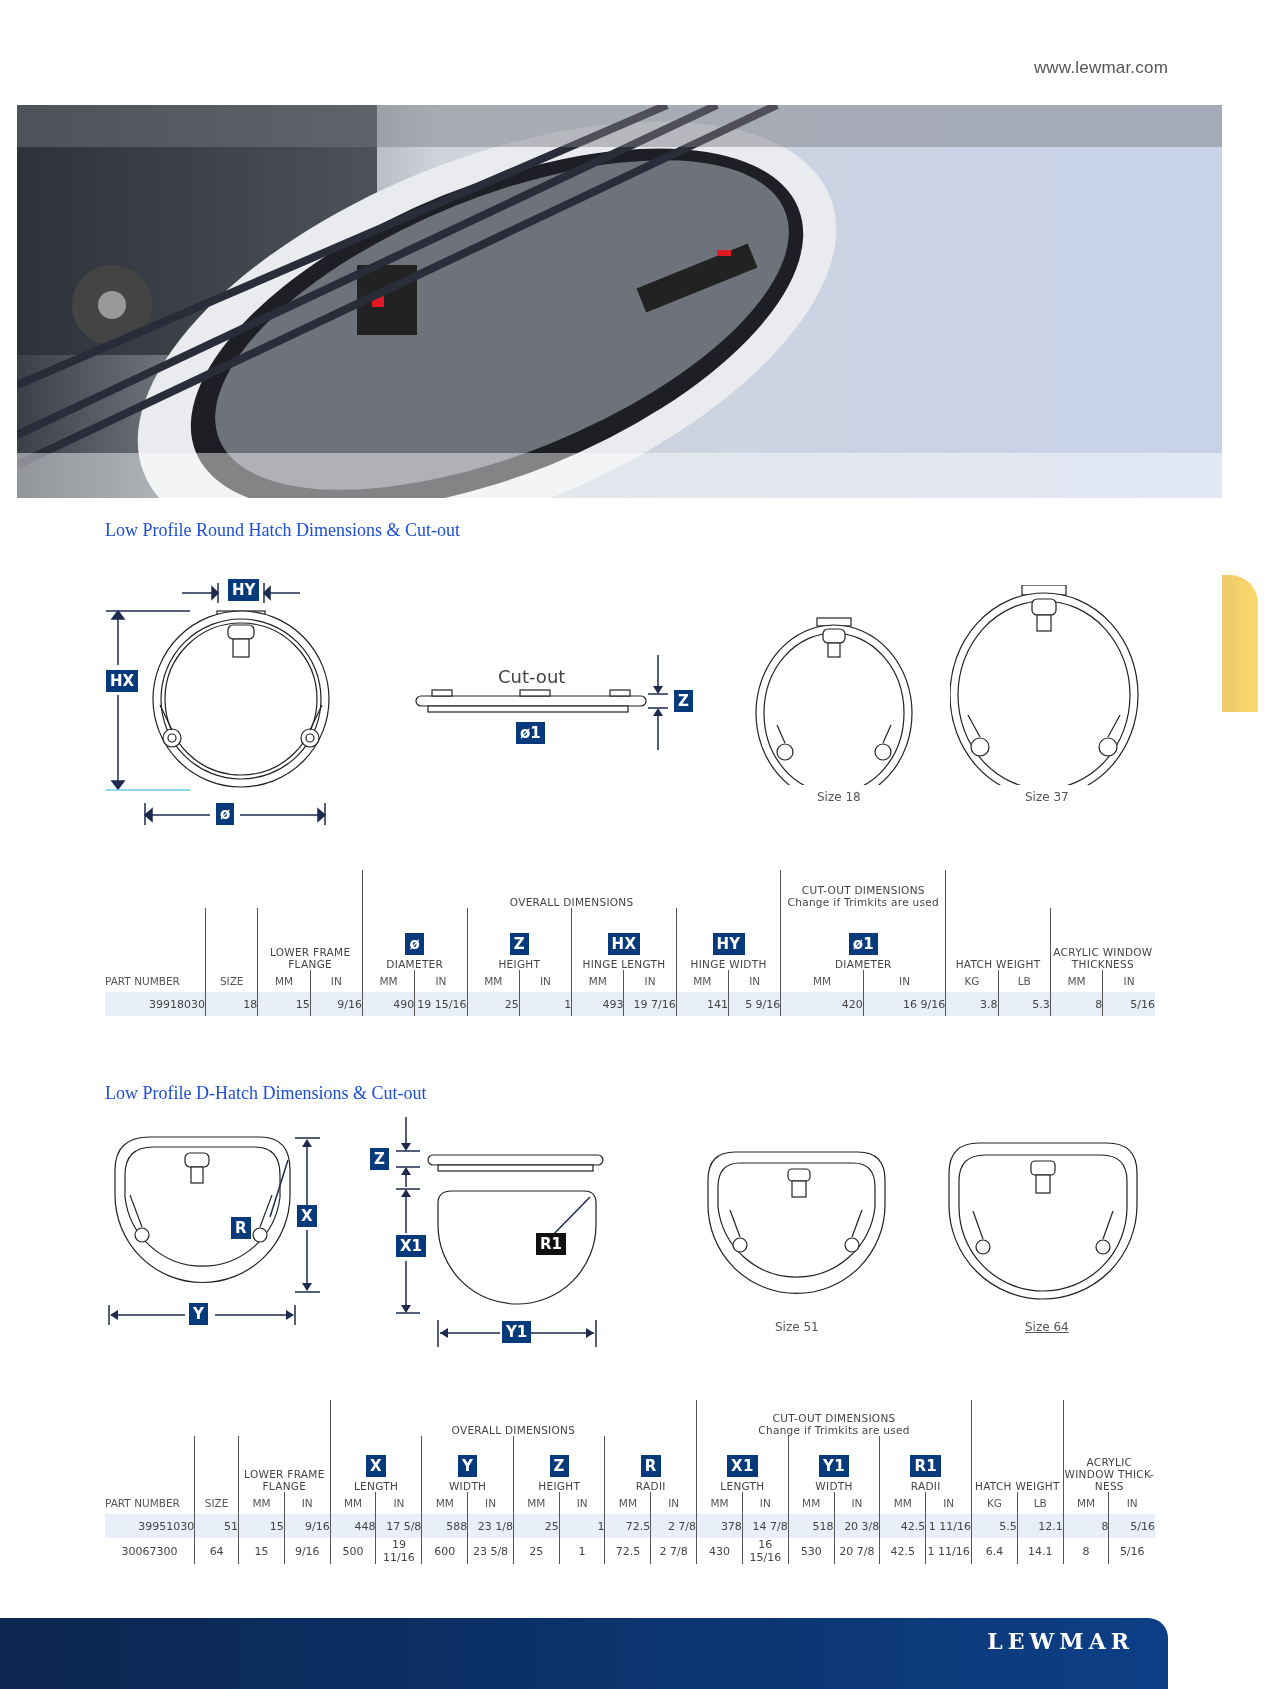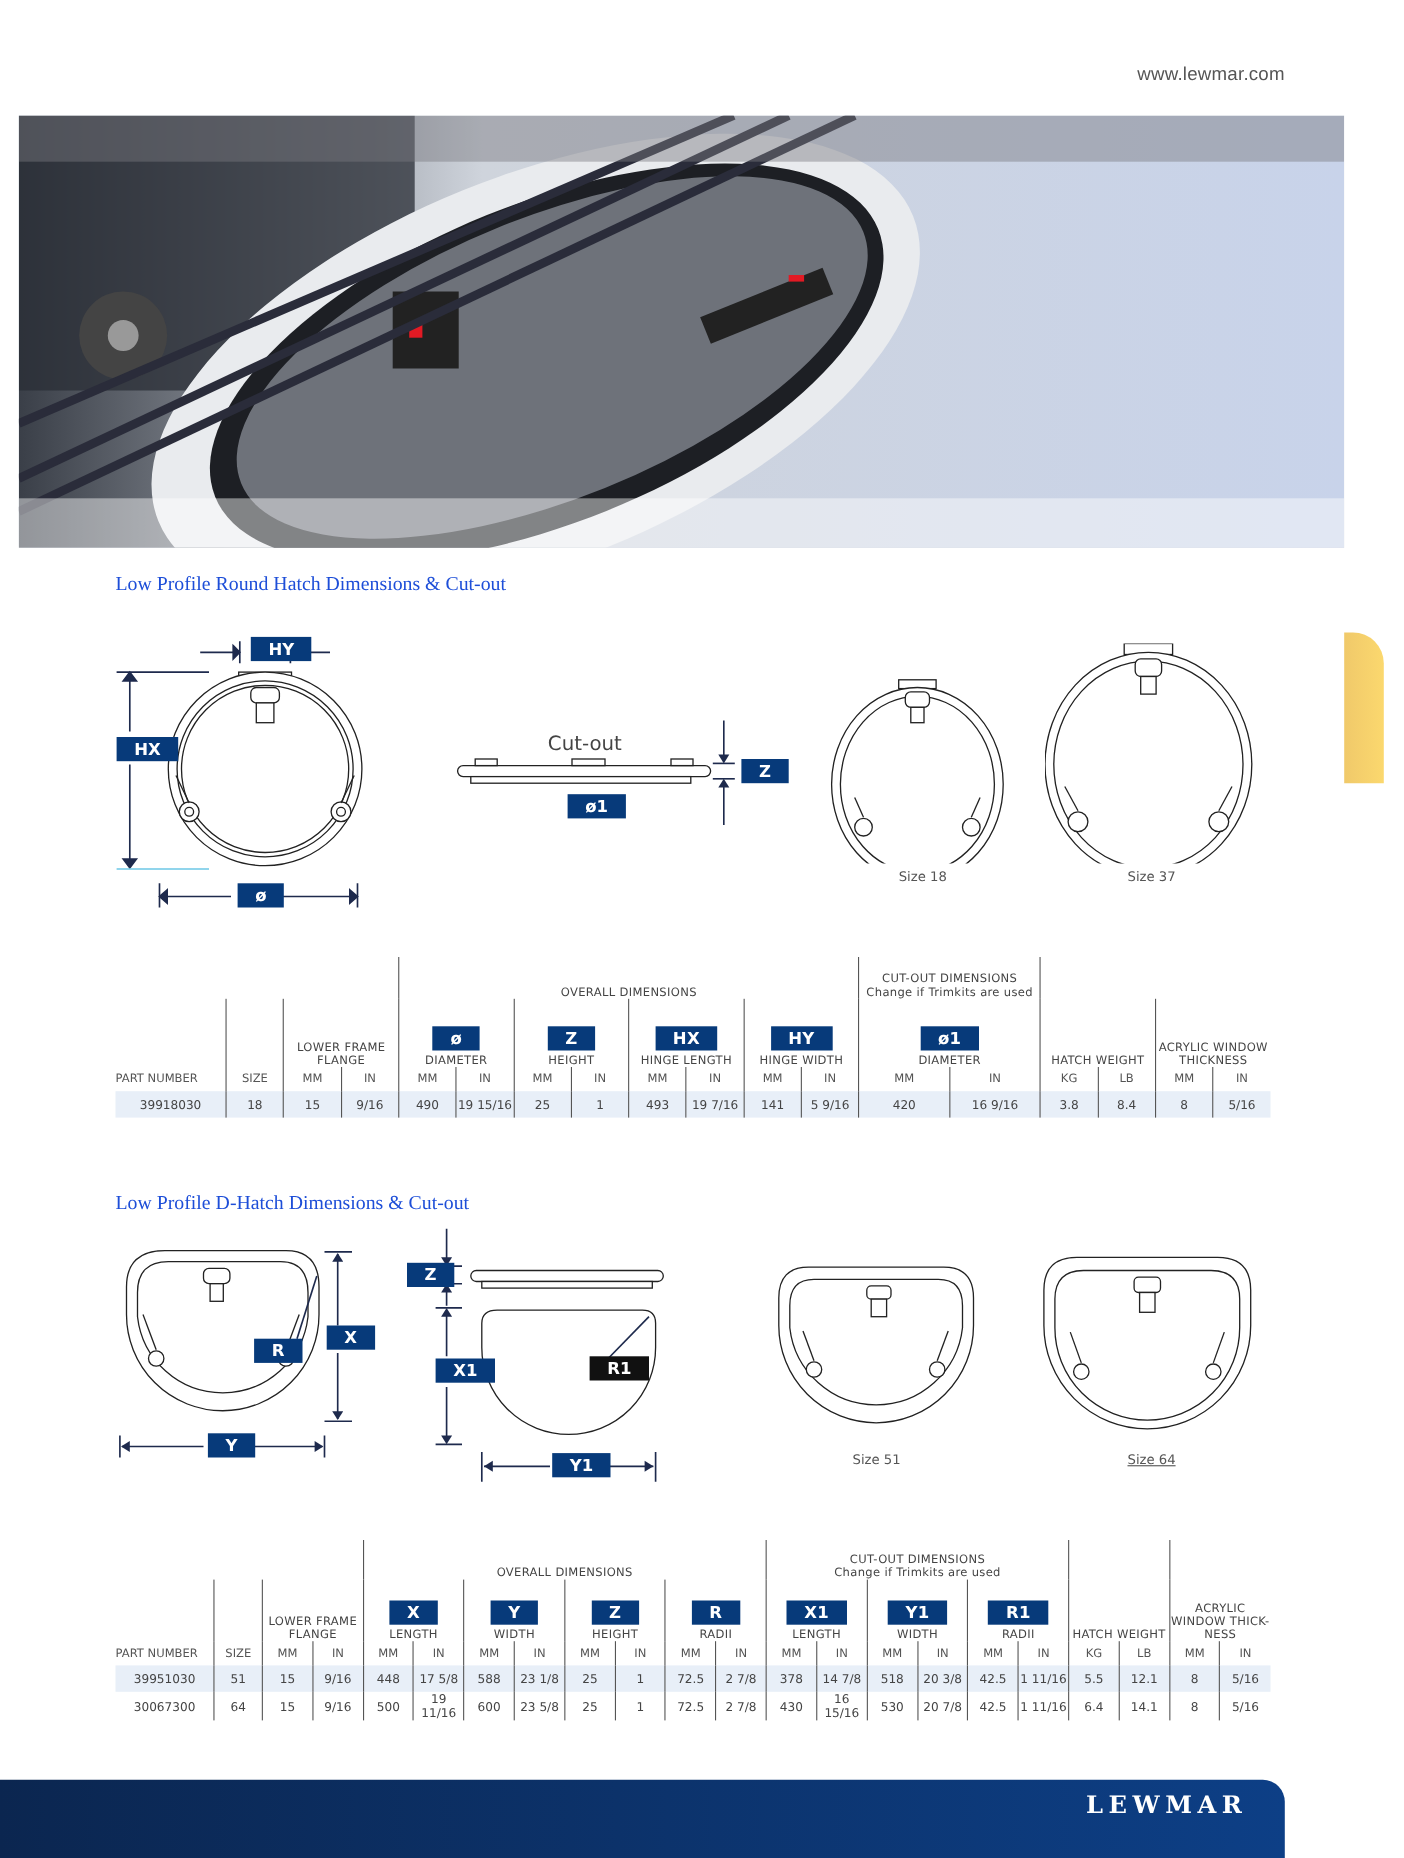--- a/index.html
+++ b/index.html
@@ -7,23 +7,23 @@
   .url{position:absolute;top:58px;right:108px;font-family:"Liberation Sans",sans-serif;font-size:17px;color:#555;letter-spacing:0.2px;}
   .banner{position:absolute;left:17px;top:105px;width:1205px;height:393px;overflow:hidden;background:#dfe3ea;}
   .banner svg{display:block;}
   .ytab{position:absolute;left:1222px;top:575px;width:36px;height:137px;background:linear-gradient(90deg,#f0c96a,#fbd86e);border-top-right-radius:28px;}
   .title{position:absolute;left:105px;font-family:Liberation Serif, serif;font-size:18px;color:#1d4ed8;}
   .diag{position:absolute;}
   .cap{position:absolute;font-size:12px;color:#555;}
   .tbl{position:absolute;border-collapse:collapse;font-family:"DejaVu Sans",sans-serif;color:#444;}
   .tbl td{padding:0;text-align:center;vertical-align:bottom;font-size:10.5px;}
   .grp{font-size:10.5px;letter-spacing:0.3px;}
-  .badge{display:inline-block;background:#073a7a;color:#fff;font-weight:bold;font-size:15px;padding:2px 16px;line-height:18px;margin-bottom:3px;}
+  .badge{display:inline-block;background:#073a7a;color:#fff;font-weight:bold;font-size:15px;padding:2px 4px;line-height:18px;margin-bottom:3px;}
   .unit{font-size:9px;color:#555;height:22px;vertical-align:middle!important;}
-  .row1 td{background:#e8eff8;}
+  .row1 td{background:#e8eff8;text-align:right;}
   .vl{border-left:1px solid #555;}
   .data td{height:24px;vertical-align:middle;font-size:11px;}
   .footer{position:absolute;left:0;top:1618px;width:1168px;height:71px;background:linear-gradient(90deg,#0b2650,#0d3f86);border-top-right-radius:20px;text-decoration:underline;}
   .logo{position:absolute;right:34px;top:10px;color:#fff;font-family:"DejaVu Serif",serif;font-weight:bold;font-size:22px;letter-spacing:5px;}
 </style>
 </head>
 <body>
 
 <div class="url">www.lewmar.com</div>
 
@@ -227,21 +227,21 @@
         <td class="vl">19 15/16</td>
         <td class="vl">25</td>
         <td class="vl">1</td>
     <td class="vl">493</td>
         <td class="vl">19 7/16</td>
         <td class="vl">141</td>
         <td class="vl">5 9/16</td>
     <td class="vl">420</td>
         <td class="vl">16 9/16</td>
         <td class="vl">3.8</td>
-        <td class="vl">8.4</td>
+        <td class="vl">5.3</td>
     <td class="vl">8</td>
         <td class="vl">5/16</td>
   </tr>
 </tbody>
   </table>
 
 <div class="title" style="top:1083px;">Low Profile D-Hatch Dimensions &amp; Cut-out</div>
 
 <svg class="diag" style="left:105px;top:1125px;" width="240" height="205">
   <g stroke="#222" stroke-width="1.2" fill="#fff">

